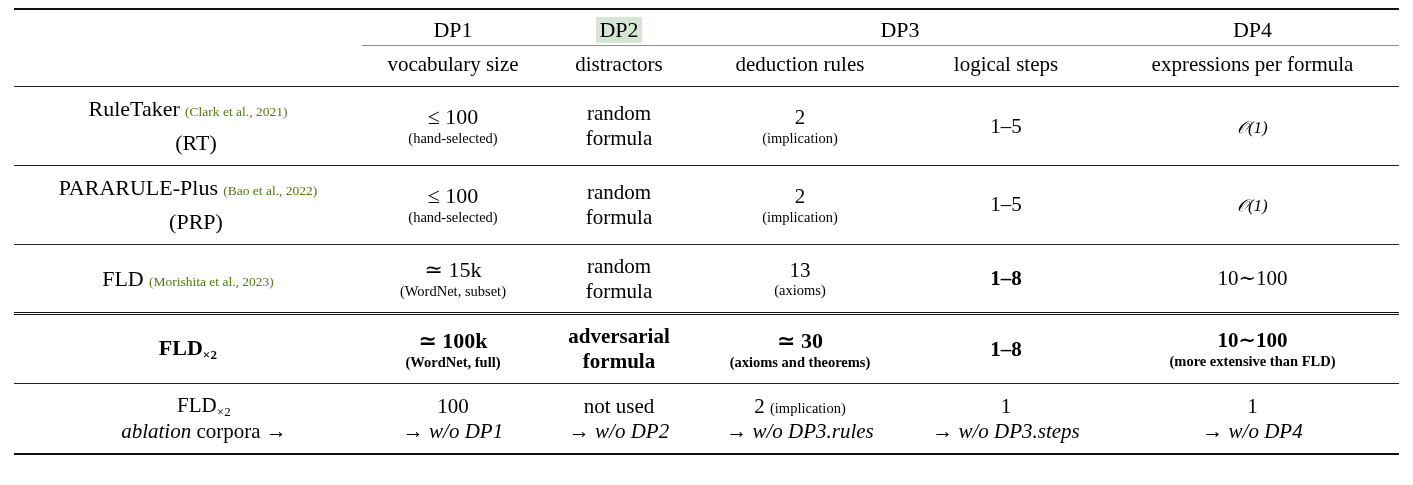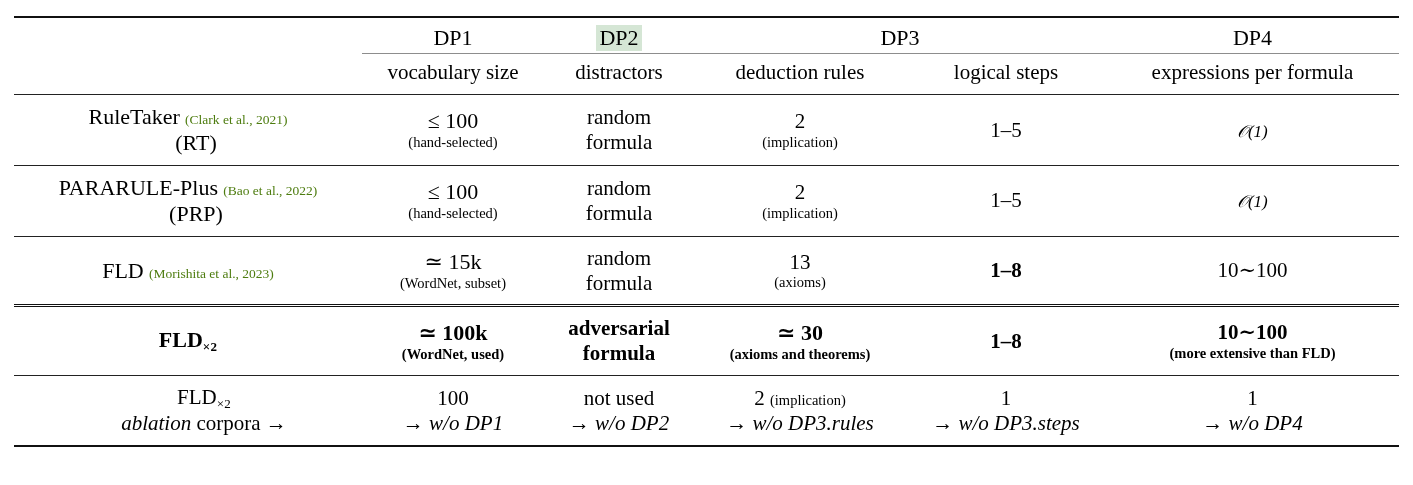--- a/index.html
+++ b/index.html
@@ -13,21 +13,21 @@
     font-family: "Liberation Serif", "DejaVu Serif", serif;
     color: #000000;
     overflow: hidden;
   }
 
   #table-wrap {
     position: relative;
     width: 1413px;
     height: 485px;
     box-sizing: border-box;
-    padding: 16px 14px;
+    padding: 8px 14px;
   }
 
   table.fld-table {
     width: 1385px;
     border-collapse: collapse;
     table-layout: fixed;
     font-size: 21px;
   }
 
   
@@ -96,21 +96,21 @@
   tr.bold-row .note { font-weight: bold; }
 
   .cal { font-family: "Liberation Serif", serif; font-style: italic; font-size: 17px; }
   .sub2 {
     font-size: 13px;
     vertical-align: -0.32em;
     letter-spacing: 0.2px;
   }
   .ital { font-style: italic; }
   .row-name-1 { display: block; }
-  .row-name-2 { display: block; padding-left: 16px; }
+  .row-name-2 { display: block; padding-left: 16px; margin-top: 8px; }
 
   .arrow-line { display: block; font-style: italic; white-space: nowrap; }
   .plain-top { display: block; font-style: normal; }
   .nobr { white-space: nowrap; }
 </style>
 </head>
 <body>
 
 <div id="table-wrap">
   <table class="fld-table">
@@ -250,21 +250,21 @@
     <tr class="heavyrule">
           <td colspan="6"></td>
         </tr>
 
     <tr class="data-row bold-row">
       <td class="name-cell">
         <span class="big">FLD</span><span class="sub2">×2</span>
       </td>
       <td>
         <span class="big">≃ 100k</span>
-        <span class="note">(WordNet, used)</span>
+        <span class="note">(WordNet, full)</span>
       </td>
       <td>
         <span class="two-line">adversarial</span>
         <span class="two-line">formula</span>
       </td>
       <td>
         <span class="two-line big">≃ 30</span>
         <span class="note">(axioms and theorems)</span>
       </td>
       <td>

